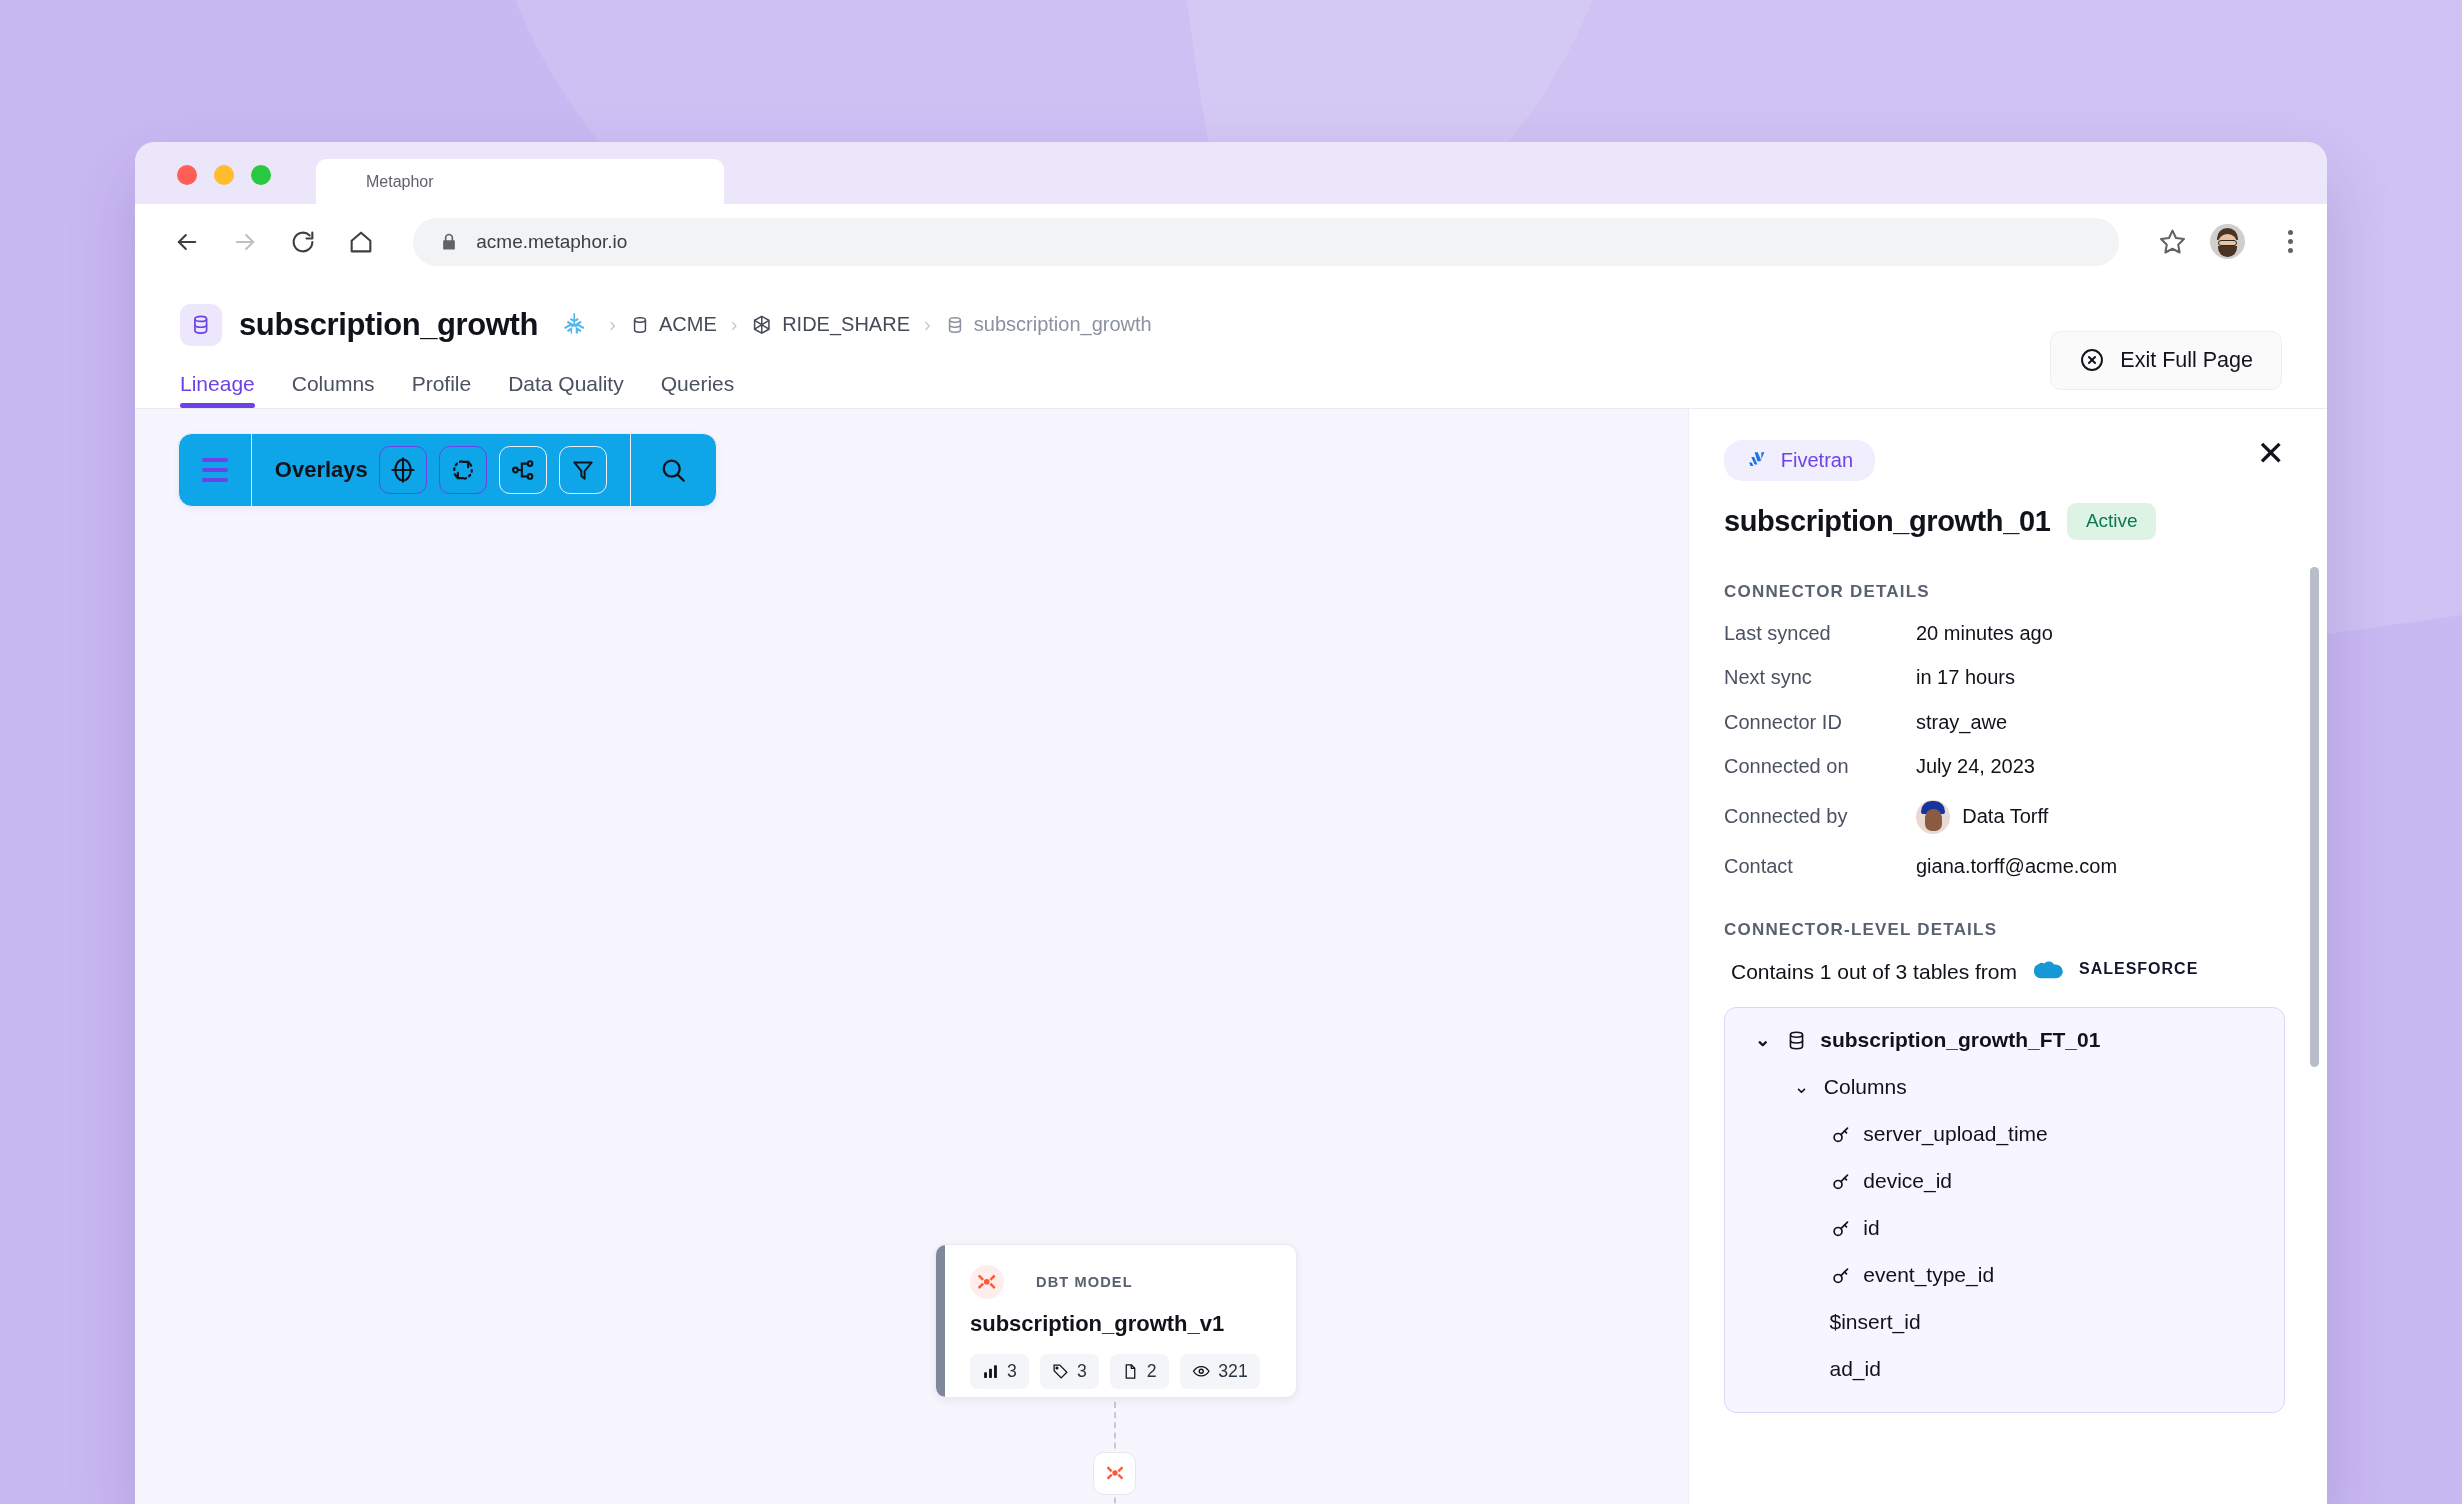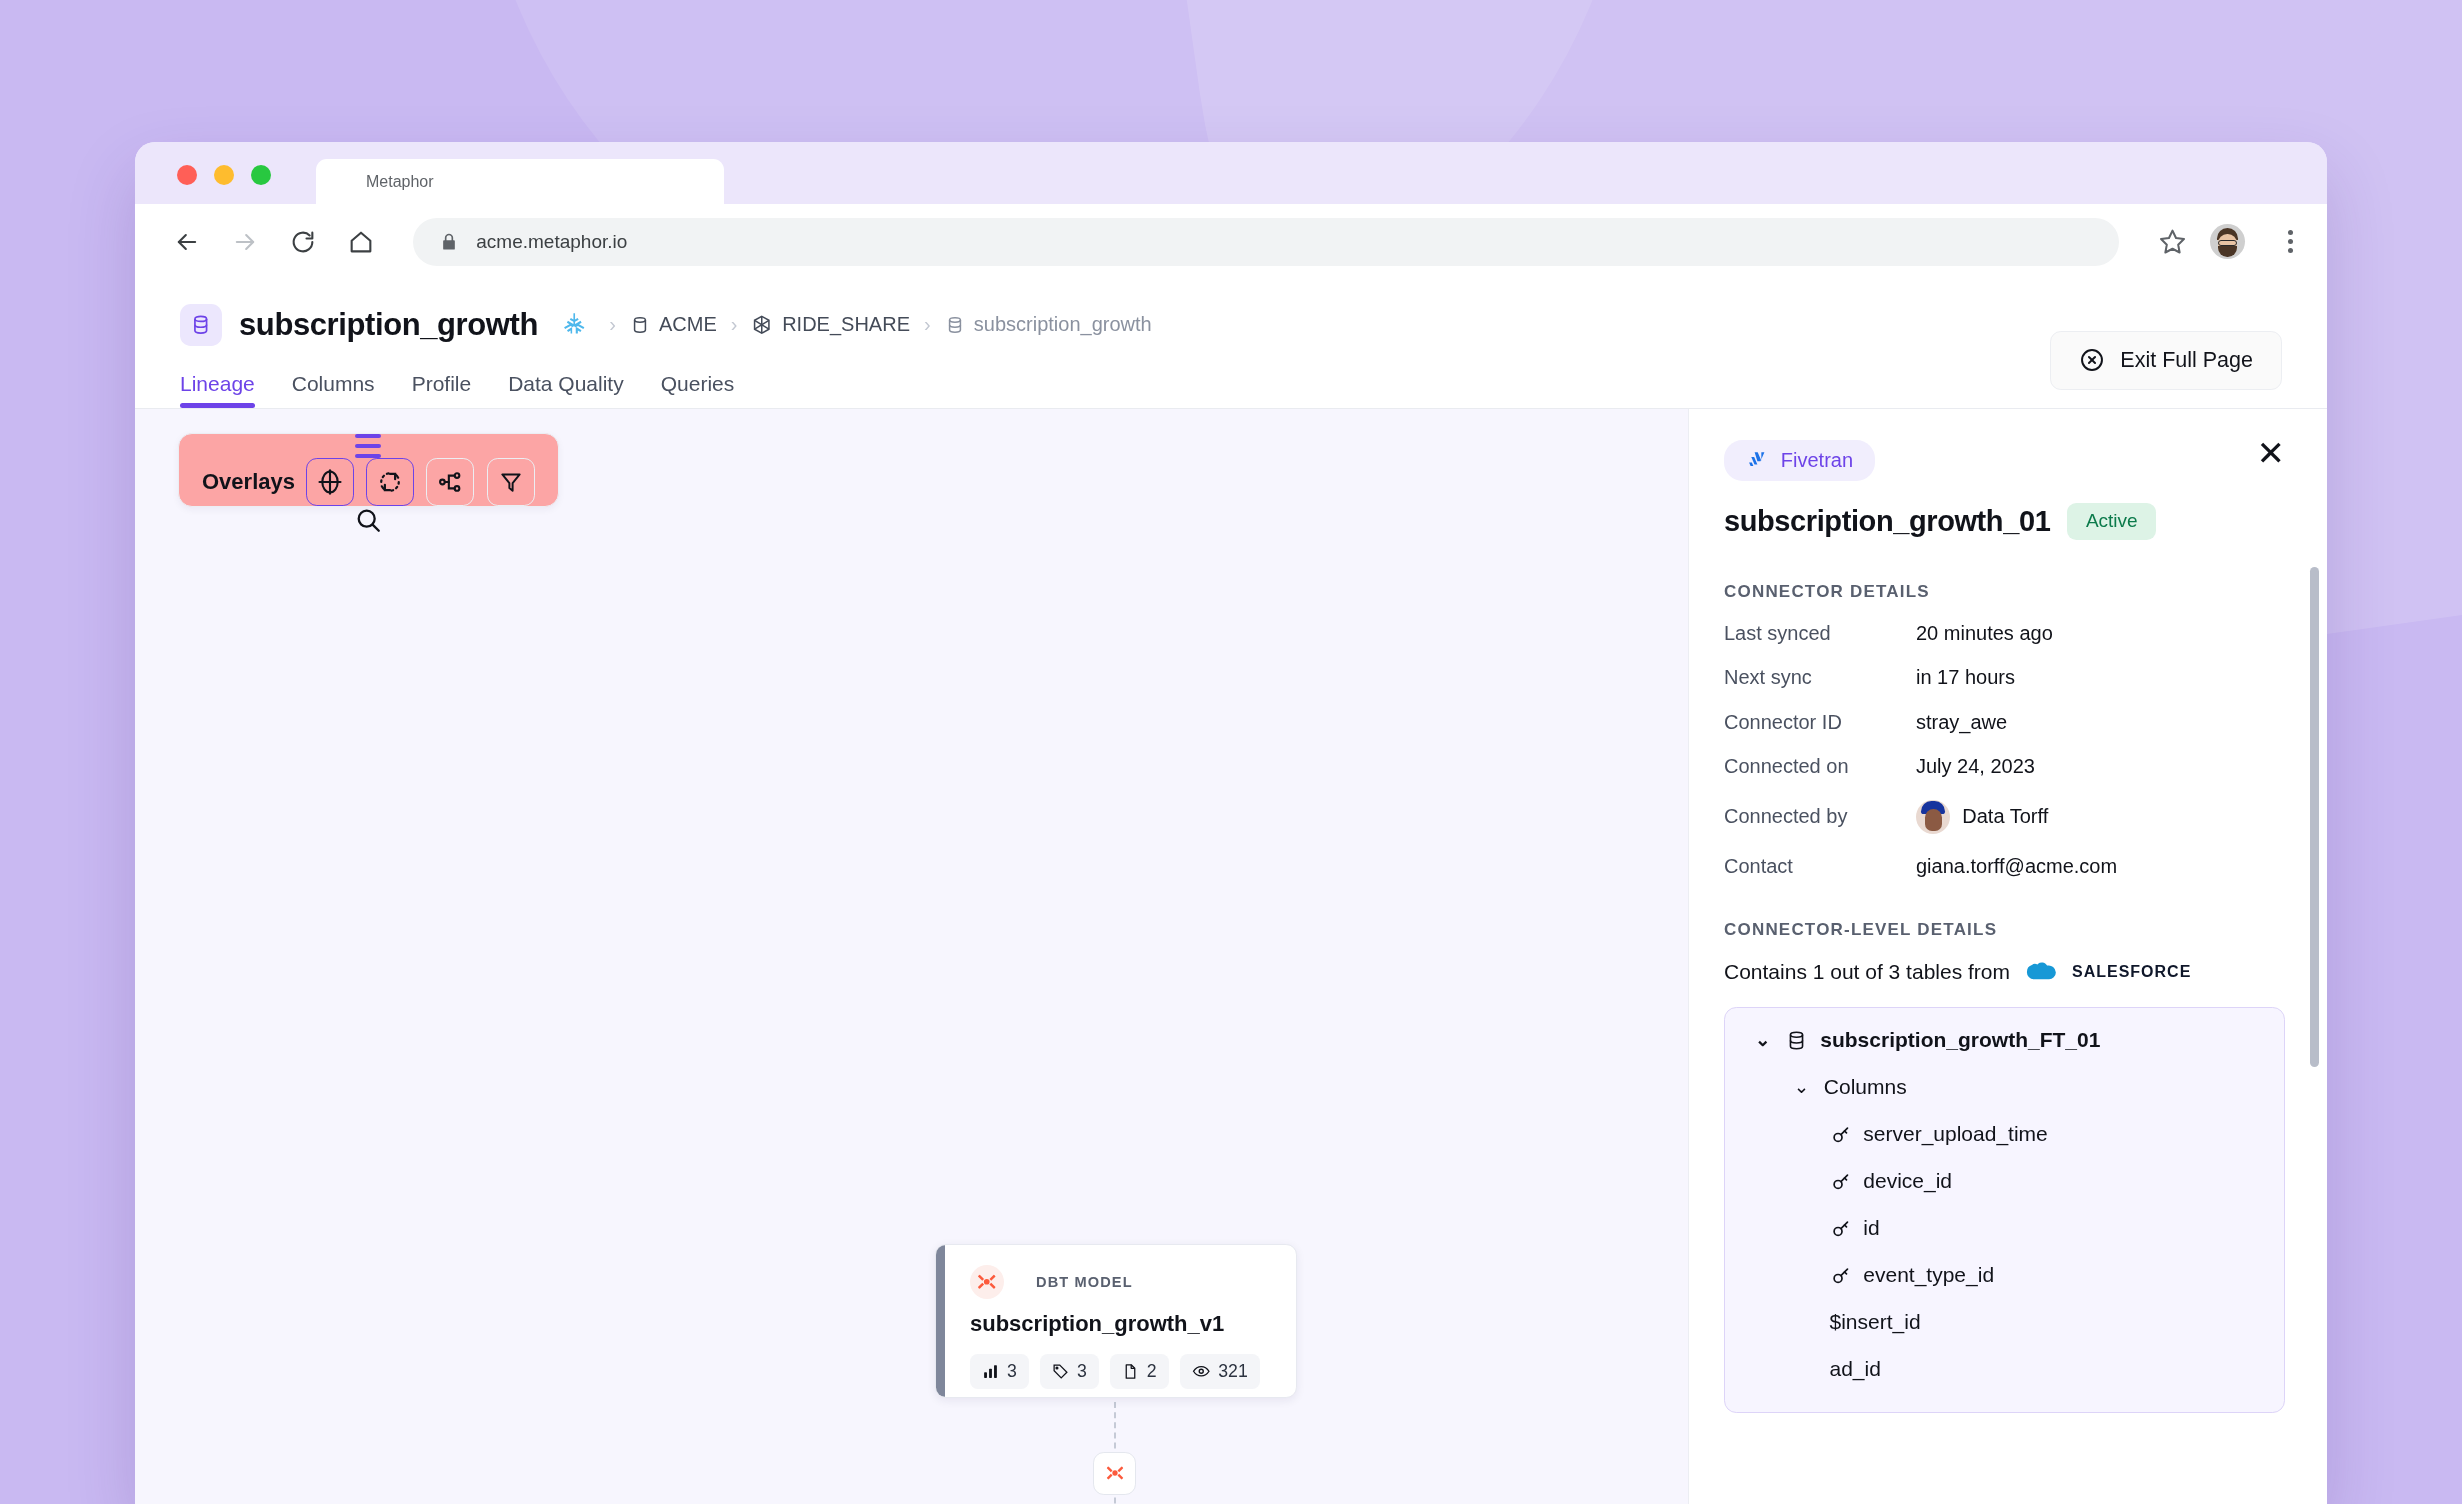--- a/index.html
+++ b/index.html
@@ -115,25 +115,24 @@
 
   
   .body-split { flex: 1; display: flex; position: relative; min-height: 0; }
   .canvas {
     flex: 1; background: #f7f6fe; position: relative; overflow: hidden;
   }
 
   
   .toolbar {
     position: absolute; left: 43px; top: 24.6px;
-    height: 74px; background: #fca5a5;
+    height: 74px; background: #0ea5e9;
     border: 0.8px solid #eceef3; border-radius: 14px;
     display: flex; align-items: center;
     box-shadow: 0 2.3px 7.7px rgba(30,20,70,.05);
-    flex-direction: column;
   }
   .tb-cell { height: 100%; display: flex; align-items: center; padding: 0 23px; }
   .tb-div { width: 0.8px; height: 100%; background: #edeff3; }
   .tb-label { font-size: 22px; font-weight: 700; color: #11131a; padding-right: 10.8px; }
   .tb-icobox {
     width: 48px; height: 48px; border-radius: 10.8px;
     border: 1.5px solid #eceef3; display: flex; align-items: center; justify-content: center;
     margin-right: 12.3px;
   }
   .tb-icobox.on { border-color: #6d43e8; }
@@ -197,21 +196,21 @@
   }
   .kv { display: flex; align-items: center; margin-bottom: 21.5px; }
   .kv-k { width: 192px; font-size: 20px; color: #4a5160; }
   .kv-v { font-size: 20px; color: #11131a; display: flex; align-items: center; gap: 12.3px; }
   .kv-avatar {
     width: 34px; height: 34px; border-radius: 50%; overflow: hidden; position: relative;
     background: #e9d9d1; flex-shrink: 0;
   }
   .kv-avatar .wrap { position:absolute; left:4.6px; top:1.5px; width:24.6px; height:13px; background:#17349e; border-radius:12.3px 12.3px 3.1px 3.1px; }
   .kv-avatar .fc { position:absolute; left:8.5px; top:9.2px; width:17px; height:21.5px; background:#8b5a43; border-radius:8.5px 8.5px 7px 7px; }
-  .contains-row { display: flex; align-items: center; gap: 14px; font-size: 21px; color: #11131a; margin-bottom: 23px; }
+  .contains-row { display: flex; align-items: flex-start; gap: 14px; font-size: 21px; color: #11131a; margin-bottom: 23px; margin-left: 7px; }
   .sf-name { font-size: 16px; font-weight: 700; letter-spacing: 1px; color: #0f172a; }
 
   .tree {
     border: 1.5px solid #ddd4f8; border-radius: 12.3px; background: #f7f5ff;
     padding: 20px 18.5px 7.7px 18.5px;
   }
   .tree-row { display: flex; align-items: center; gap: 12.3px; margin-bottom: 23px; font-size: 21px; color: #11131a; }
   .tree-row.l1 { padding-left: 9.2px; font-weight: 700; }
   .tree-row.l2 { padding-left: 48px; }
   .tree-row.l3 { padding-left: 86px; align-items: center; }

